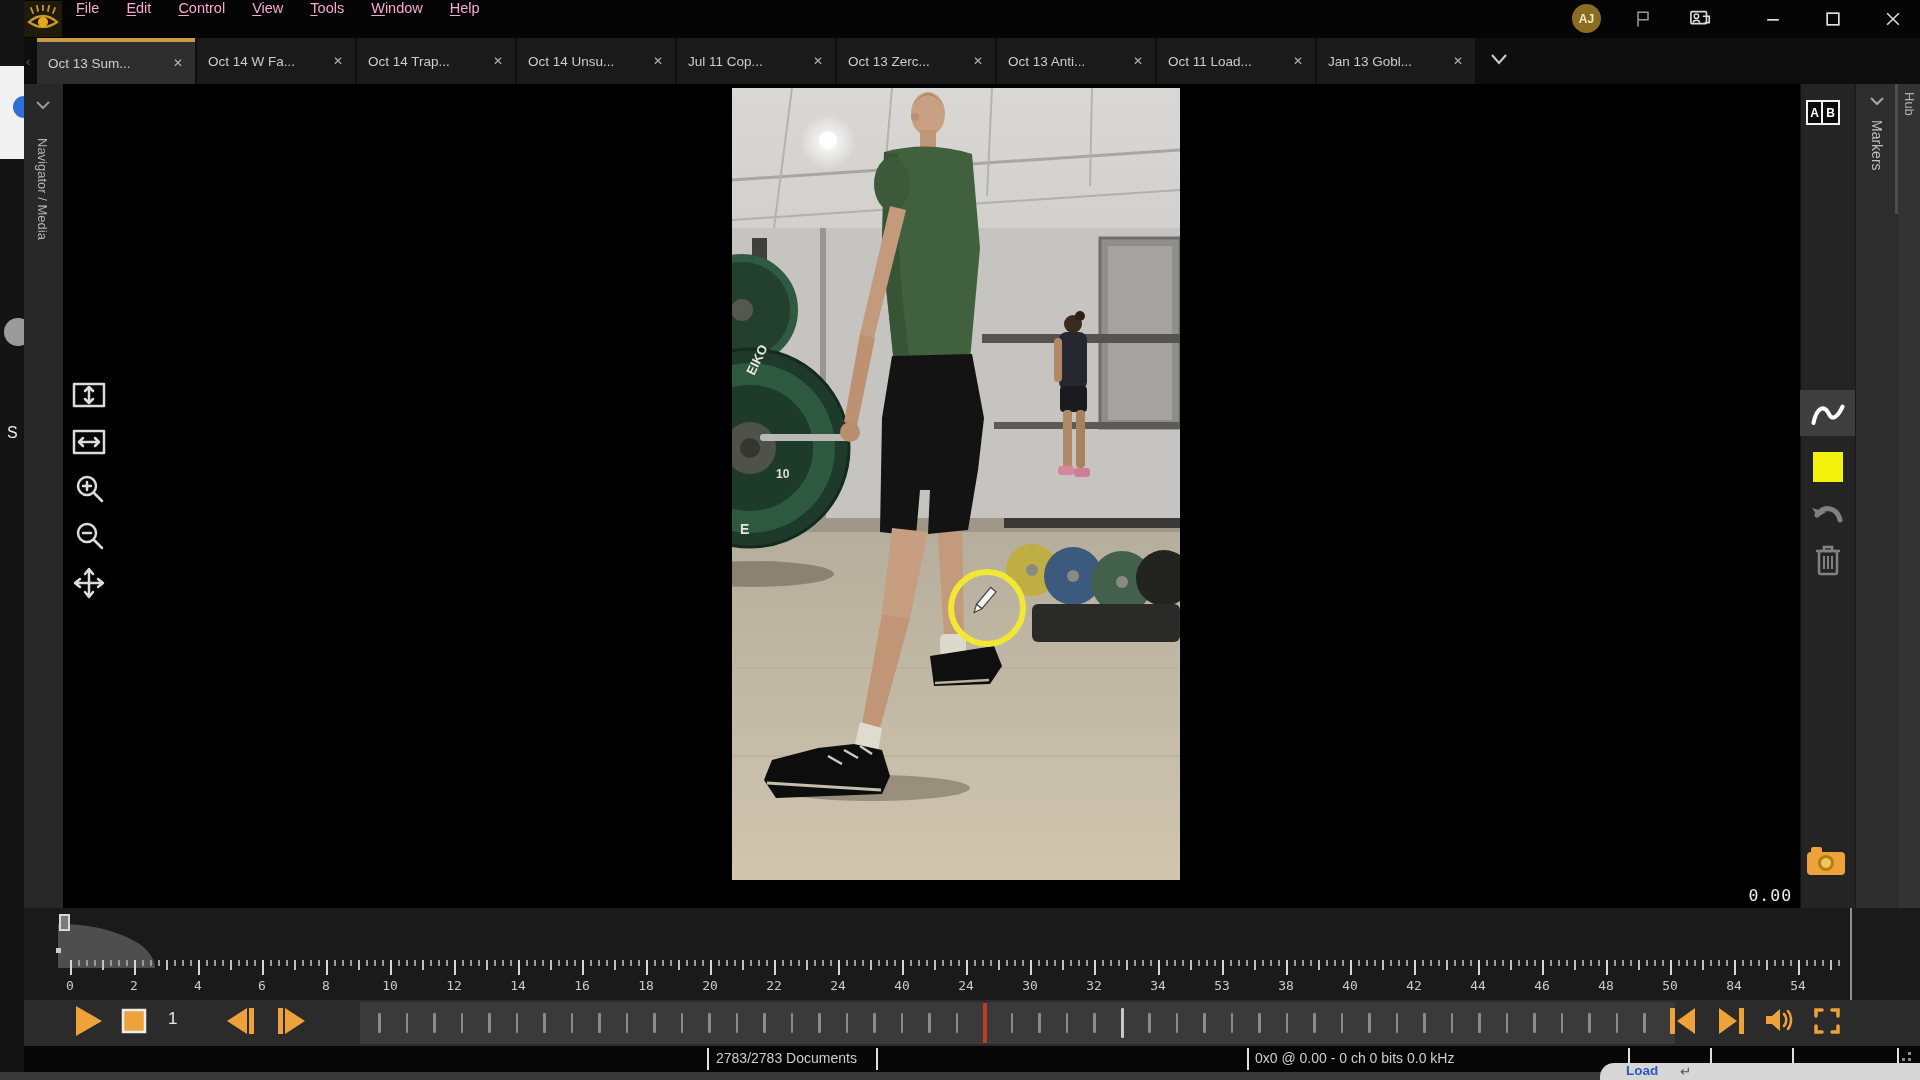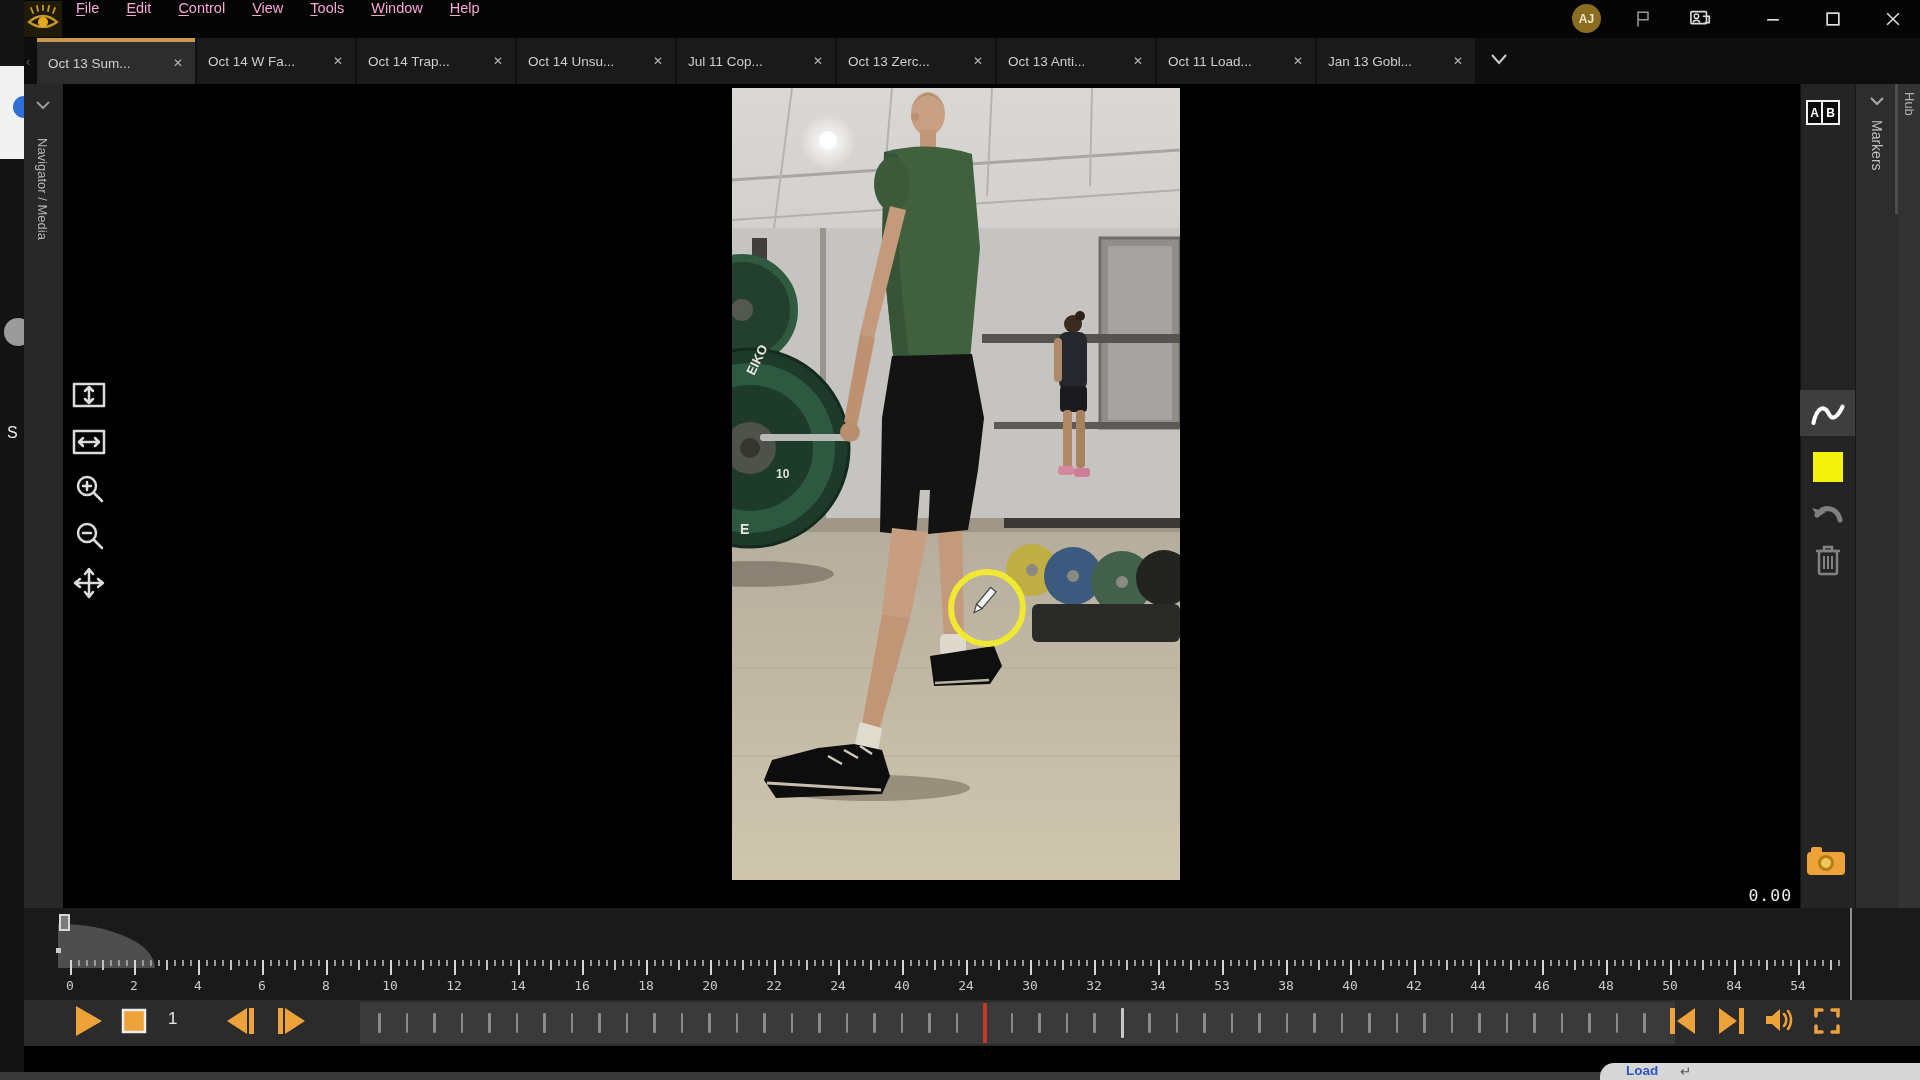--- a/index.html
+++ b/index.html
@@ -758,20 +758,39 @@
           <path d="M22,11 C25,14 25,20 22,23 M26,8 C30,13 30,21 26,26" class="gstroke" stroke-width="2.5"></path>
         </svg>
     </div>
     <div class="t-btn" style="left:1788px;top:6px">
       <svg width="30" height="30" viewBox="0 0 30 30">
           <path d="M4,10 V4 H10 M20,4 H26 V10 M26,20 V26 H20 M10,26 H4 V20" class="gstroke" stroke-width="3.5"></path>
         </svg>
     </div>
   </div>
 
+  <div class="abs" id="statusbar">
+    <div id="sb-docs">2783/2783 Documents</div>
+    <div id="sb-av">0x0 @ 0.00  - 0 ch 0 bits 0.0 kHz</div>
+    <div id="grip">
+      <i style="left:12px;top:0"></i>
+        <i style="left:6px;top:6px"></i>
+        <i style="left:12px;top:6px"></i>
+      <i style="left:0;top:12px"></i>
+        <i style="left:6px;top:12px"></i>
+        <i style="left:12px;top:12px"></i>
+    </div>
+  <div class="sb-sep" style="left:683px"></div>
+      <div class="sb-sep" style="left:852px"></div>
+      <div class="sb-sep" style="left:1223px"></div>
+      <div class="sb-sep" style="left:1604px"></div>
+      <div class="sb-sep" style="left:1686px"></div>
+      <div class="sb-sep" style="left:1768px"></div>
+      <div class="sb-sep" style="left:1873px"></div>
+    </div>
 
   <div class="abs" id="bottom-strip"></div>
   <div class="abs" id="today-win">
     <span class="t">Load</span>
     <span class="r">↵</span>
   </div>
 
 </div>
 
 </body></html>

